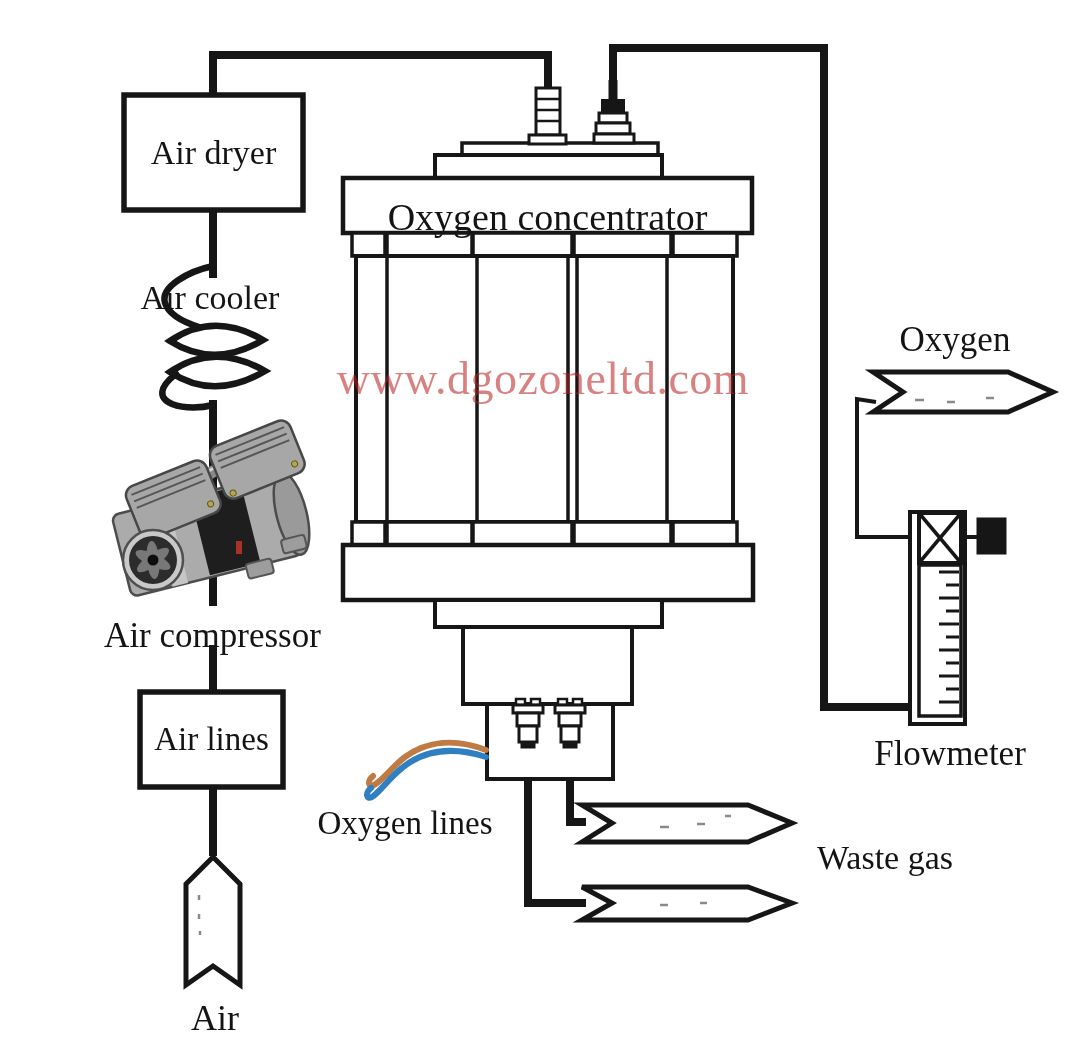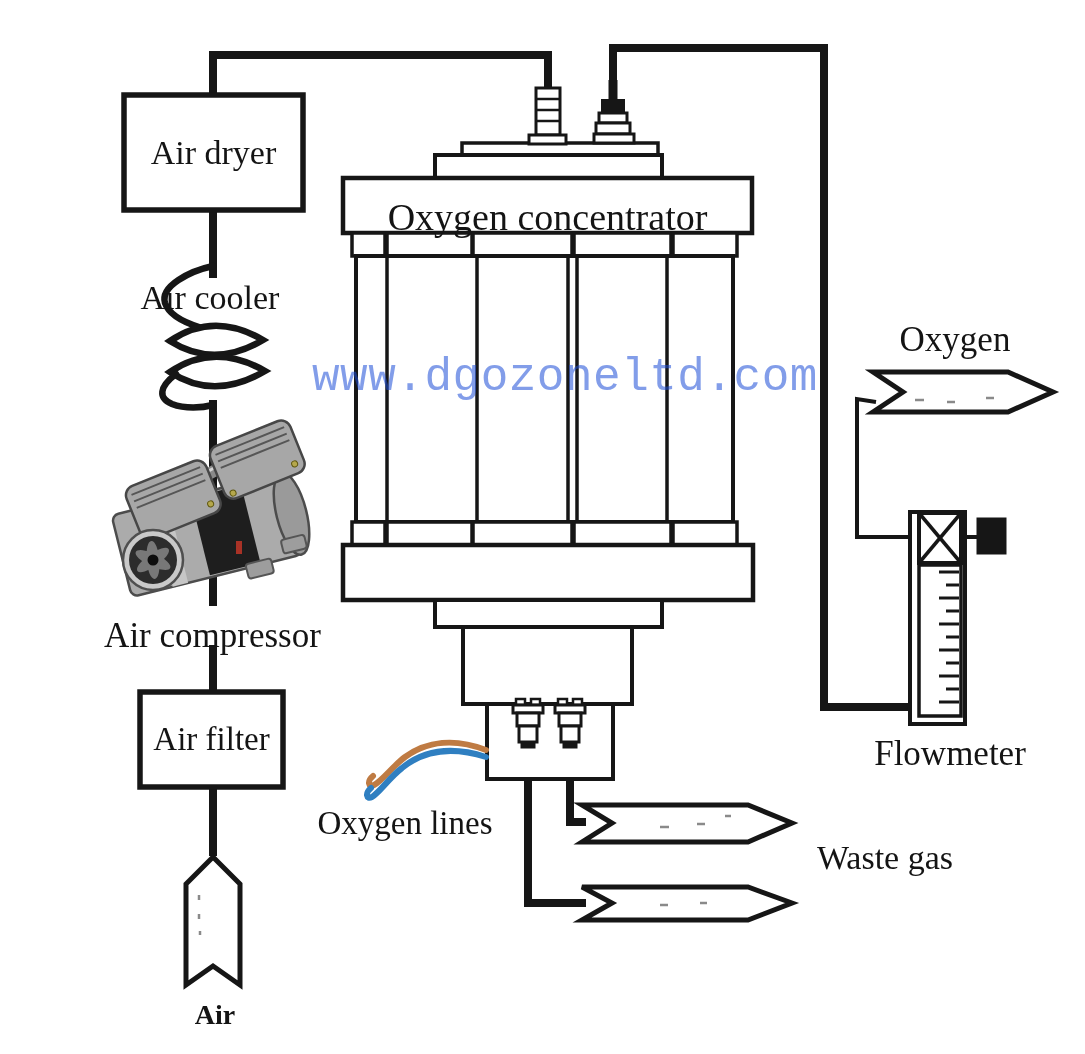--- a/index.html
+++ b/index.html
@@ -17,26 +17,25 @@
     font-family:"Liberation Serif","DejaVu Serif",serif;
     line-height:1.05;
     white-space:nowrap;
     text-align:center;
   }
   .boxlbl{display:flex;align-items:center;justify-content:center;}
   #watermark{
     position:absolute;
     left:312px;top:352px;width:462px;
     font-size:46px;
-    color:#1d4ed8;
+    color:#b91c1c;
     opacity:0.55;
     text-align:center;
     letter-spacing:0.5px;
     white-space:nowrap;
-    font-family:Liberation Mono, monospace;
   }
 </style>
 </head>
 <body>
 
 <div id="stage">
 
   <svg id="artwork" viewBox="0 0 1085 1054">
 
     <g stroke="#161616" stroke-width="8" fill="none">
@@ -217,23 +216,23 @@
   <div id="watermark">www.dgozoneltd.com</div>
 
   <div class="lbl boxlbl" style="left:343px;top:190px;width:409px;height:55px;font-size:38px;">Oxygen concentrator</div>
 
   <div class="lbl boxlbl" style="left:124px;top:95px;width:179px;height:115px;font-size:34px;">Air dryer</div>
 
   <div class="lbl" style="left:125px;top:280px;width:170px;font-size:34px;">Air cooler</div>
 
   <div class="lbl" style="left:85px;top:606px;width:255px;font-size:35px;margin-top:12px;">Air compressor</div>
 
-  <div class="lbl boxlbl" style="left:140px;top:692px;width:143px;height:95px;font-size:33px;">Air filter</div>
-
-  <div class="lbl" style="left:160px;top:1000px;width:110px;font-size:28px;font-weight:bold;">Air</div>
+  <div class="lbl boxlbl" style="left:140px;top:692px;width:143px;height:95px;font-size:33px;">Air lines</div>
+
+  <div class="lbl" style="left:160px;top:1000px;width:110px;font-size:36px;">Air</div>
 
   <div class="lbl" style="left:865px;top:322px;width:180px;font-size:35px;">Oxygen</div>
 
   <div class="lbl" style="left:850px;top:736px;width:200px;font-size:35px;">Flowmeter</div>
 
   <div class="lbl" style="left:800px;top:840px;width:170px;font-size:34px;font-family:Liberation Serif, serif;">Waste gas</div>
 
   <div class="lbl" style="left:310px;top:806px;width:190px;font-size:33px;">Oxygen lines</div>
 
 </div>

